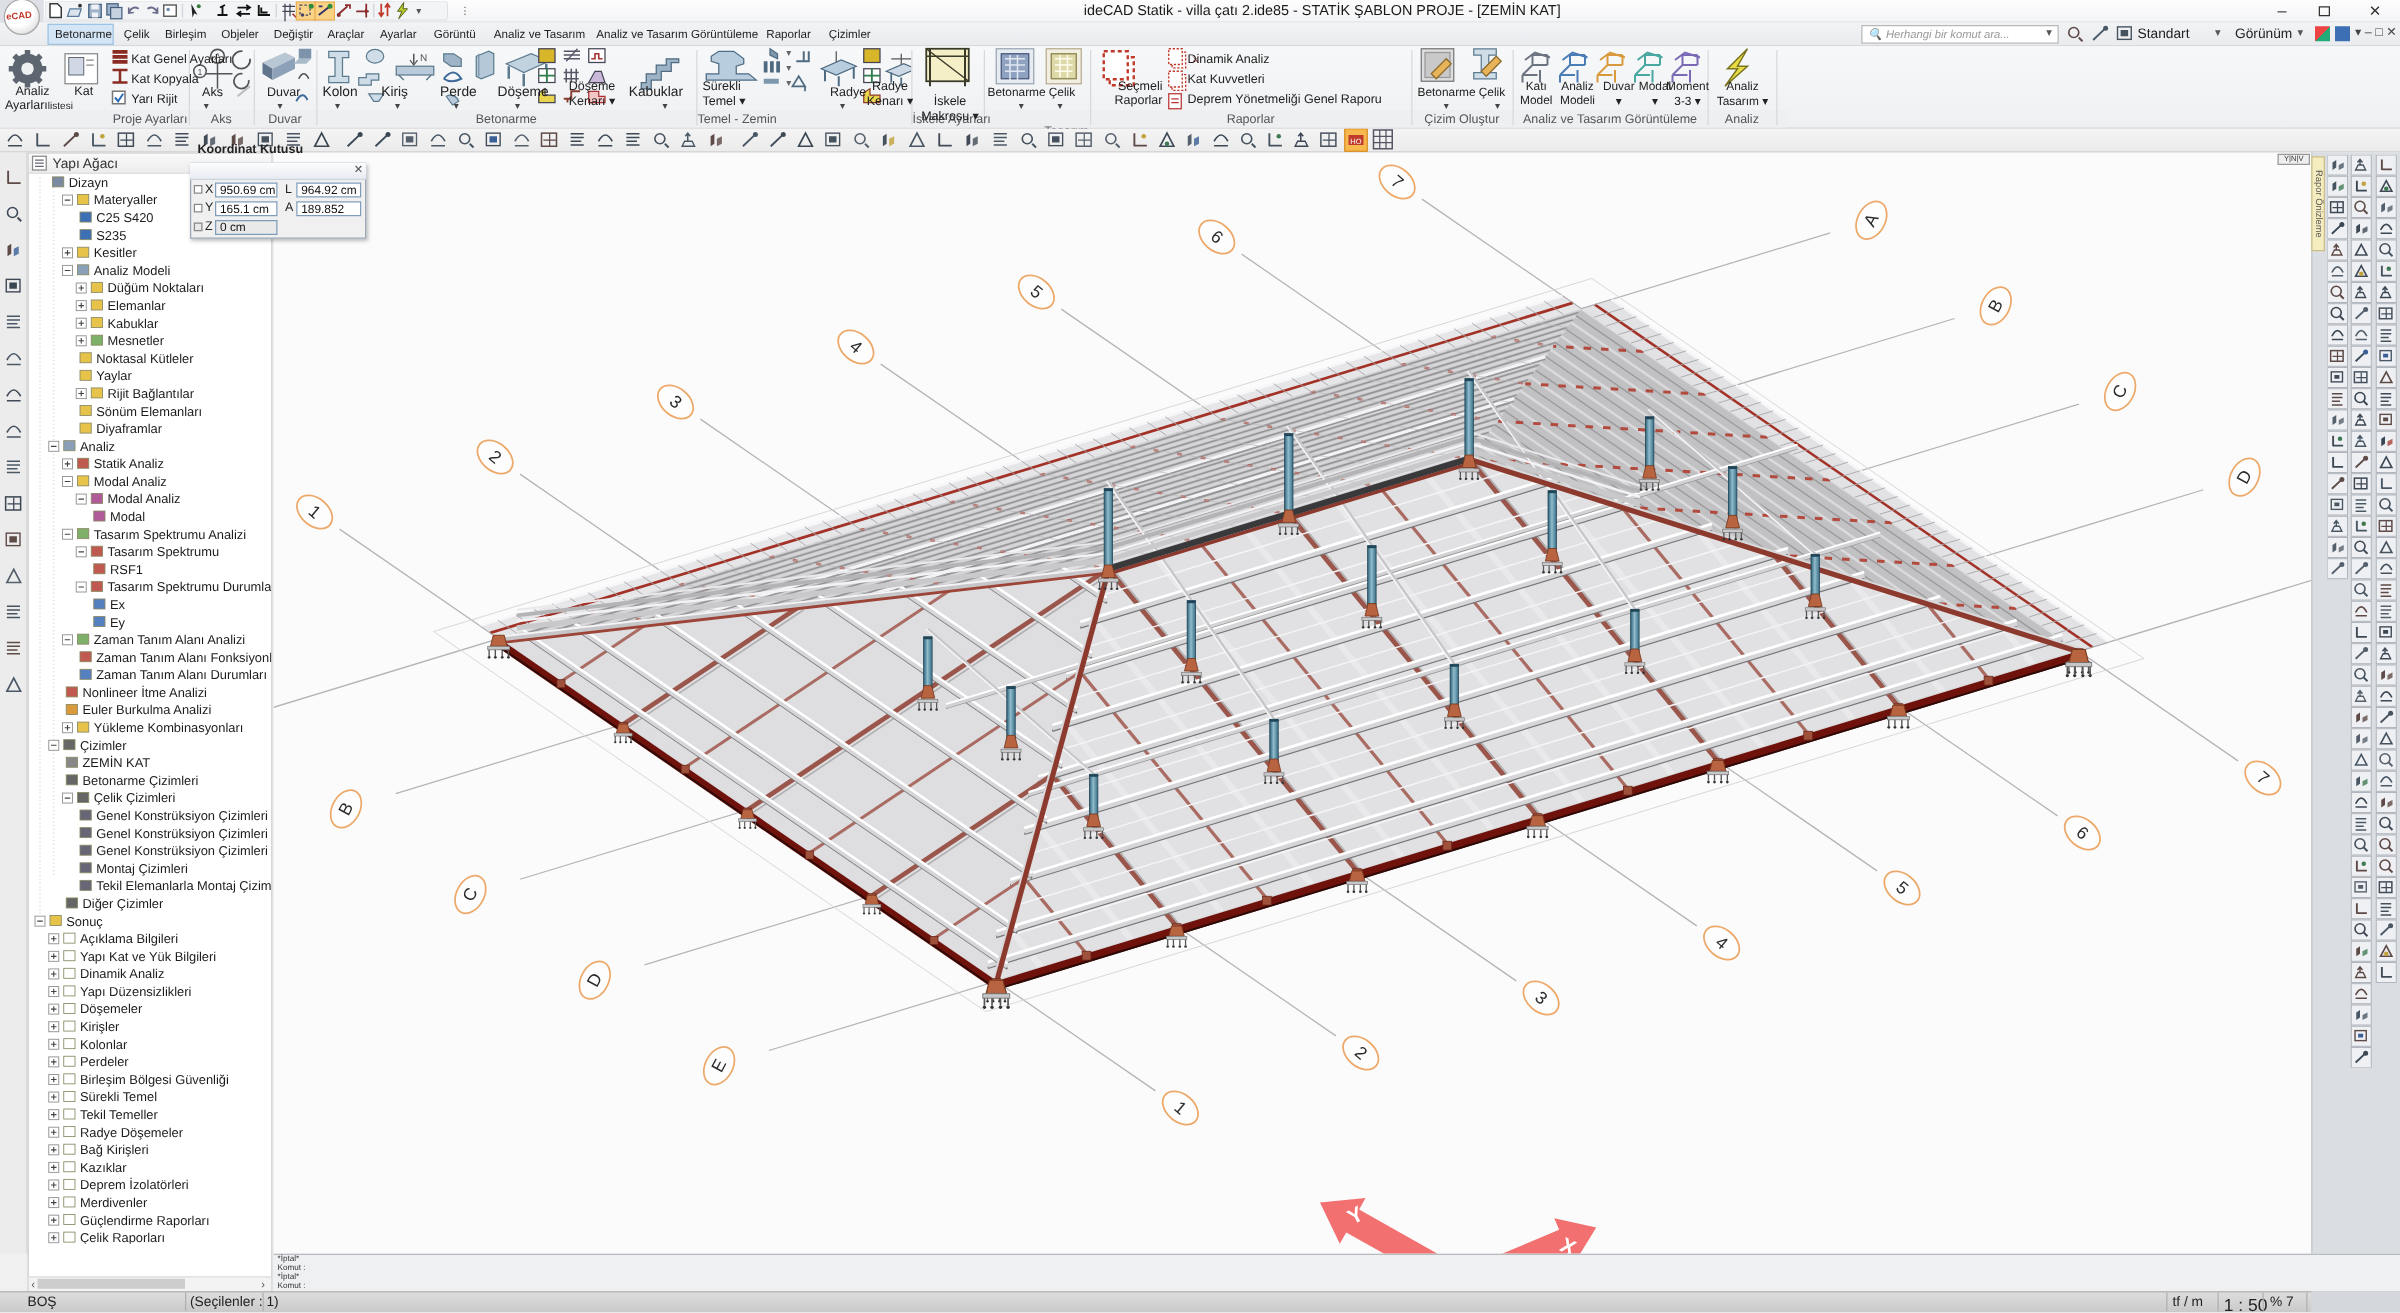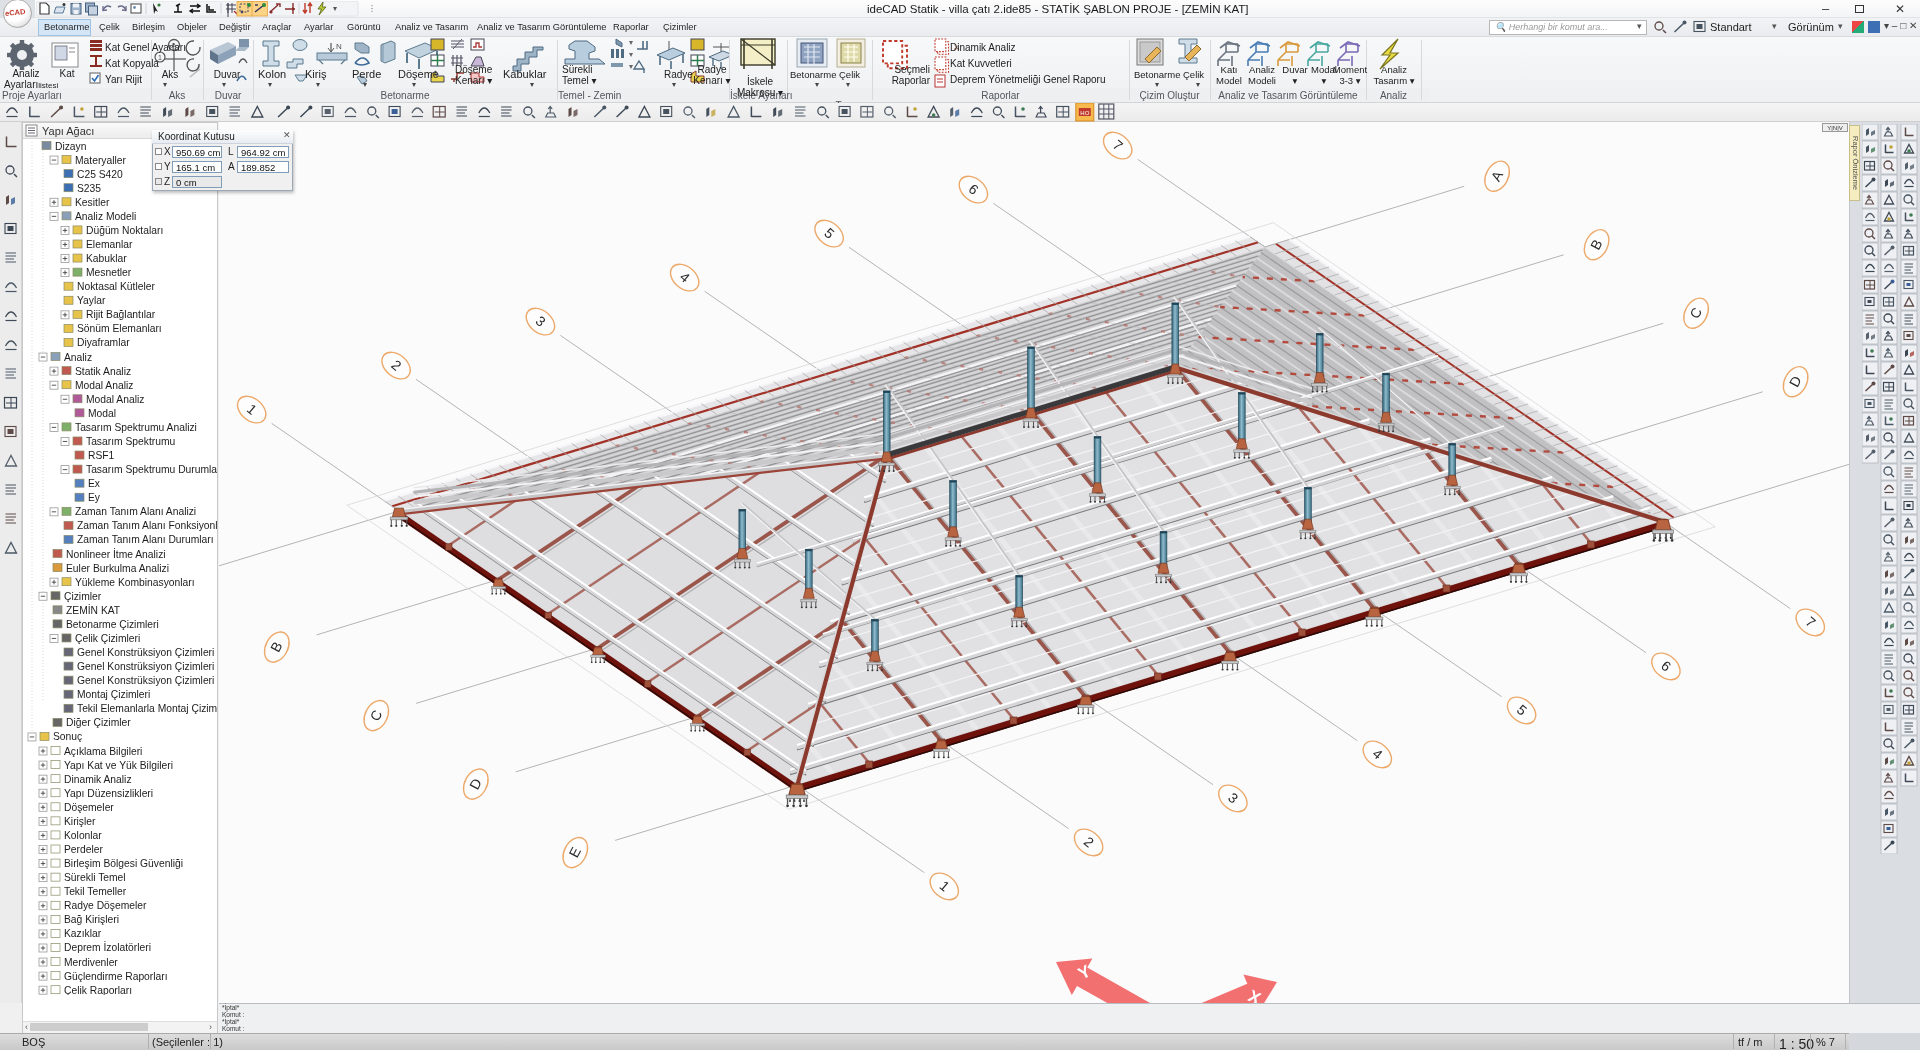--- a/index.html
+++ b/index.html
@@ -329,21 +329,21 @@
 <div class="abs" style="left:203px;top:40px;width:1px;height:60px;background:#d8d9db"></div>
 <div class="abs" style="left:253px;top:40px;width:1px;height:60px;background:#d8d9db"></div>
 <div class="abs" style="left:557px;top:40px;width:1px;height:60px;background:#d8d9db"></div>
 <div class="abs" style="left:729px;top:40px;width:1px;height:60px;background:#d8d9db"></div>
 <div class="abs" style="left:787px;top:40px;width:1px;height:60px;background:#d8d9db"></div>
 <div class="abs" style="left:872px;top:40px;width:1px;height:60px;background:#d8d9db"></div>
 <div class="abs" style="left:1129px;top:40px;width:1px;height:60px;background:#d8d9db"></div>
 <div class="abs" style="left:1210px;top:40px;width:1px;height:60px;background:#d8d9db"></div>
 <div class="abs" style="left:1366px;top:40px;width:1px;height:60px;background:#d8d9db"></div>
 <div class="abs" style="left:1421px;top:40px;width:1px;height:60px;background:#d8d9db"></div>
-<div class="tx" style="left:2px;top:90px;width:148px;text-align:left;font-size:10px;color:#52555a">Proje Ayarları</div>
+<div class="tx" style="left:2px;top:90px;width:148px;text-align:right;font-size:10px;color:#52555a">Proje Ayarları</div>
 <div class="tx" style="left:152px;top:90px;width:50px;text-align:center;font-size:10px;color:#52555a">Aks</div>
 <div class="tx" style="left:204px;top:90px;width:48px;text-align:center;font-size:10px;color:#52555a">Duvar</div>
 <div class="tx" style="left:254px;top:90px;width:302px;text-align:center;font-size:10px;color:#52555a">Betonarme</div>
 <div class="tx" style="left:558px;top:90px;width:170px;font-size:10px;color:#52555a">Temel - Zemin</div>
 <div class="tx" style="left:730px;top:90px;width:56px;text-align:center;font-size:10px;color:#52555a">İskele Ayarları</div>
 <div class="tx" style="left:788px;top:100px;width:83px;text-align:right;font-size:10px;color:#52555a">Tasarım</div>
 <div class="tx" style="left:873px;top:90px;width:255px;text-align:center;font-size:10px;color:#52555a">Raporlar</div>
 <div class="tx" style="left:1130px;top:90px;width:79px;text-align:center;font-size:10px;color:#52555a">Çizim Oluştur</div>
 <div class="tx" style="left:1211px;top:90px;width:154px;text-align:center;font-size:10px;color:#52555a">Analiz ve Tasarım Görüntüleme</div>
 <div class="tx" style="left:1367px;top:90px;width:53px;text-align:center;font-size:10px;color:#52555a">Analiz</div>
@@ -1716,21 +1716,21 @@
       <circle cx="7" cy="8" r="1" fill="#333"></circle>
     </g>
 <polygon points="1056.0,962.0 1071.8,995.0 1077.0,985.9 1144.8,1024.1 1155.2,1005.9 1087.3,967.6 1092.4,958.4" fill="#f37070"></polygon>
 <polygon points="1277.0,982.0 1243.4,974.5 1247.3,983.7 1176.1,1013.8 1183.9,1032.2 1255.1,1002.1 1259.0,1011.3" fill="#f37070"></polygon>
 <text x="1082" y="980" font-size="17" font-weight="bold" fill="#ffffff" transform="rotate(-28 1082 980)" font-family="Liberation Sans, sans-serif">Y</text>
 <text x="1247" y="1000" font-size="17" font-weight="bold" fill="#ffffff" transform="rotate(25 1247 1000)" font-family="Liberation Sans, sans-serif">X</text>
 </svg>
 <div class="abs" style="left:1822px;top:123px;width:26px;height:9px;background:#eee;border:1px solid #999;font-size:6px;color:#333;text-align:center;line-height:8px">Y|N|V</div>
 <div class="abs" style="left:152px;top:130px;width:141px;height:61px;background:#f0f0f0;border:1px solid #9aa8b8;box-shadow:1px 2px 3px rgba(0,0,0,0.25)"></div>
 <div class="abs" style="left:152px;top:130px;width:141px;height:14px;background:linear-gradient(#fdfdfd,#e8ecf2);border-bottom:1px solid #ccd4de"></div>
-<div class="tx" style="left:158px;top:131px;font-size:10px;font-weight:normal;color:#222">Koordinat Kutusu</div>
+<div class="tx" style="left:158px;top:114px;font-size:10px;font-weight:bold;color:#222">Koordinat Kutusu</div>
 <div class="tx" style="left:283px;top:130px;font-size:9px;color:#555">✕</div>
 <div class="abs" style="left:155px;top:148px;width:7px;height:7px;background:#fff;border:1px solid #888"></div>
 <div class="tx" style="left:164px;top:146px;font-size:10px;color:#222">X</div>
 <div class="abs" style="left:172px;top:146px;width:50px;height:12px;background:#fff;border:1px solid #7f9db9;font-size:9.5px;color:#111;padding-left:3px">950.69 cm</div>
 <div class="abs" style="left:155px;top:163px;width:7px;height:7px;background:#fff;border:1px solid #888"></div>
 <div class="tx" style="left:164px;top:161px;font-size:10px;color:#222">Y</div>
 <div class="abs" style="left:172px;top:161px;width:50px;height:12px;background:#fff;border:1px solid #7f9db9;font-size:9.5px;color:#111;padding-left:3px">165.1 cm</div>
 <div class="abs" style="left:155px;top:178px;width:7px;height:7px;background:#e9e9e9;border:1px solid #888"></div>
 <div class="tx" style="left:164px;top:176px;font-size:10px;color:#222">Z</div>
 <div class="abs" style="left:172px;top:176px;width:50px;height:12px;background:#e9e9e9;border:1px solid #7f9db9;font-size:9.5px;color:#111;padding-left:3px">0 cm</div>

